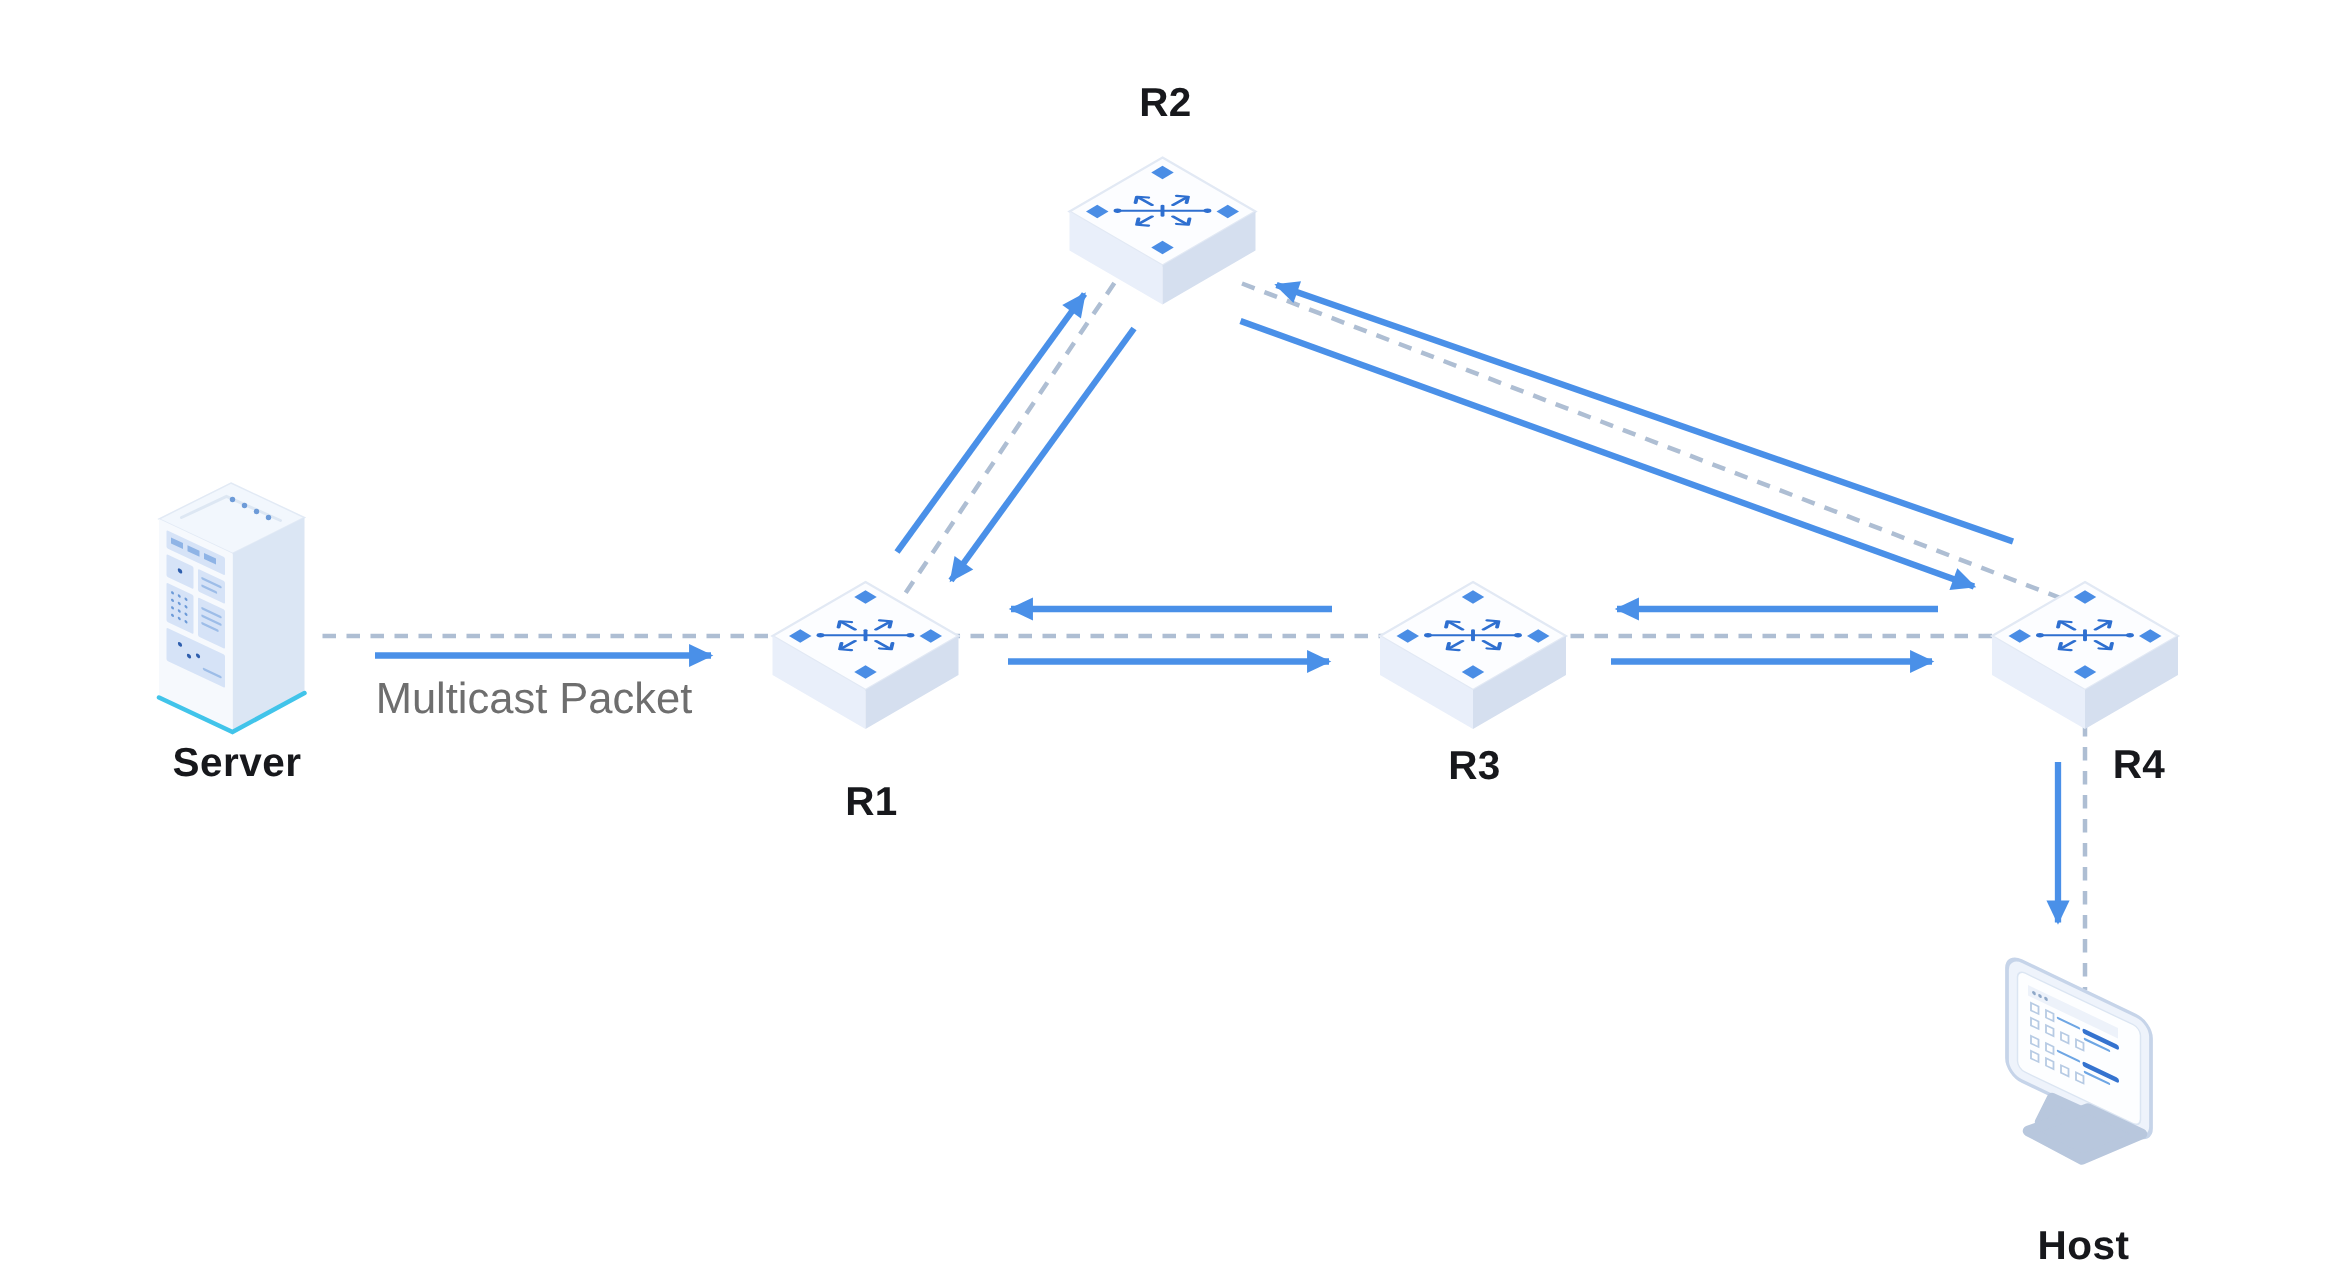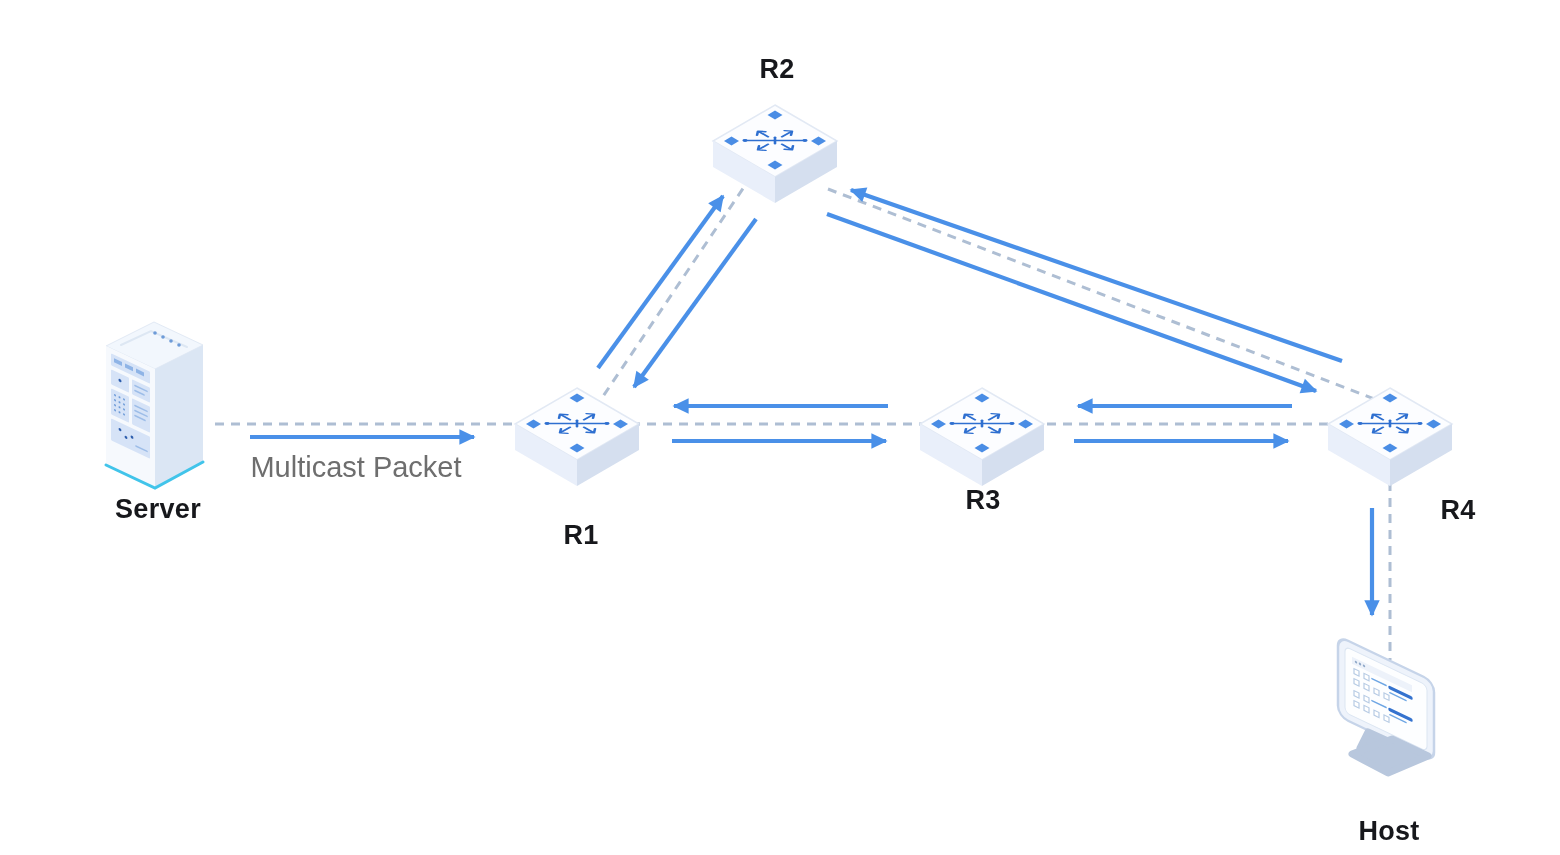--- a/index.html
+++ b/index.html
@@ -222,18 +222,18 @@
       <line class="arrow" marker-end="url(#ah)" x1="672" y1="441" x2="886" y2="441"></line>
       <line class="arrow" marker-end="url(#ah)" x1="1292" y1="406" x2="1078" y2="406"></line>
       <line class="arrow" marker-end="url(#ah)" x1="1074" y1="441" x2="1288" y2="441"></line>
       <line class="arrow" marker-end="url(#ah)" x1="1372" y1="508" x2="1372" y2="615"></line>
     </g>
   </svg>
 
   <div class="lbl" style="left:158px;top:509px;">Server</div>
   <div class="lbl" style="left:581px;top:535px;">R1</div>
   <div class="lbl" style="left:777px;top:69px;text-align:right;">R2</div>
-  <div class="lbl" style="left:983px;top:500px;">R3</div>
-  <div class="lbl" style="left:1426px;top:510px;margin-left:32px;">R4</div>
+  <div class="lbl" style="left:983px;top:511px;">R3</div>
+  <div class="lbl" style="left:1426px;top:510px;">R4</div>
   <div class="lbl" style="left:1389px;top:831px;">Host</div>
   <div class="annot" style="left:356px;top:467px;">Multicast Packet</div>
 
 </div>
 
 </body></html>

